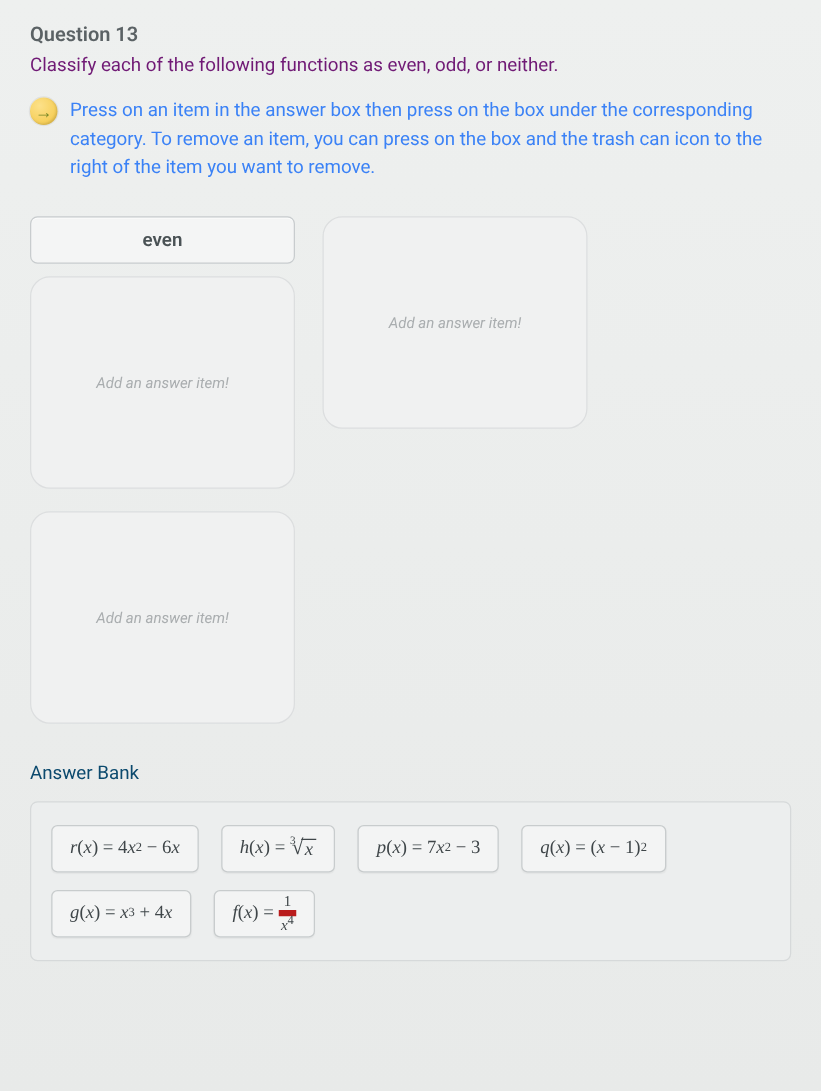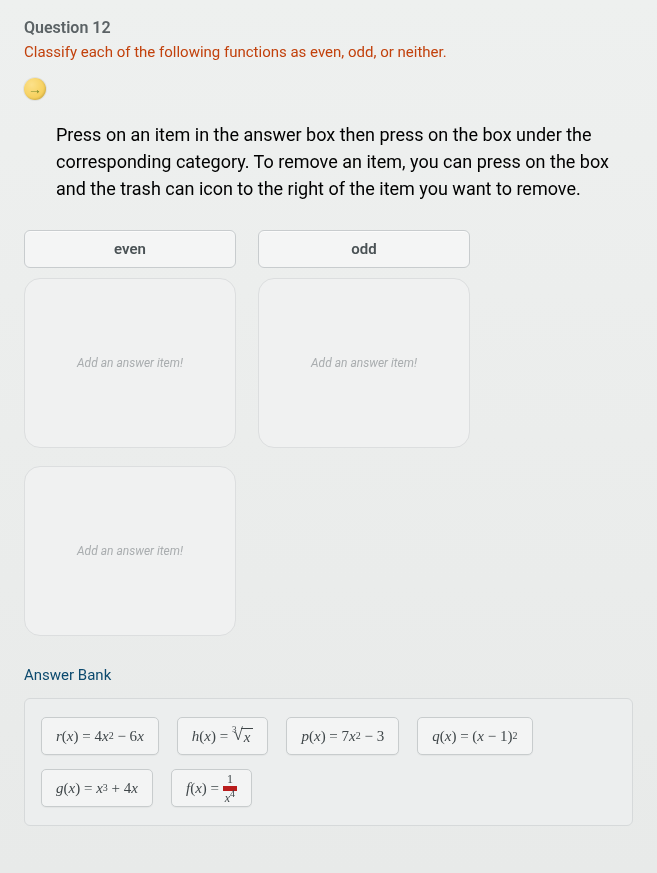--- a/index.html
+++ b/index.html
@@ -16,21 +16,21 @@
       color: #4a5356;
     }
     .question-number {
       font-size: 16px;
       font-weight: 600;
       color: #5b6265;
       margin-bottom: 6px;
     }
     .question-text {
       font-size: 15px;
-      color: #c2410c;
+      color: #701a75;
       margin-bottom: 16px;
     }
     .hint-row {
       display: flex;
       align-items: flex-start;
       gap: 10px;
       margin-bottom: 28px;
     }
     .hint-icon {
       flex-shrink: 0;
@@ -41,24 +41,23 @@
       box-shadow: inset -1px -1px 2px rgba(0,0,0,0.15), 0 0 0 1px rgba(0,0,0,0.06);
       display: flex;
       align-items: center;
       justify-content: center;
       color: #7a8a2a;
       font-size: 14px;
       font-weight: bold;
       margin-top: 1px;
     }
     .hint-text {
-      font-size: 18px;
-      color: #000000;
+      font-size: 15px;
+      color: #3b82f6;
       line-height: 1.5;
-      margin-top: 44px;
     }
     .categories-grid {
       display: grid;
       grid-template-columns: repeat(2, 212px);
       gap: 18px 22px;
       margin-bottom: 30px;
     }
     .category-block {
       display: flex;
       flex-direction: column;
@@ -154,39 +153,38 @@
     .root .radicand {
       border-top: 1px solid #3f4649;
       padding: 0 3px;
       margin-left: -2px;
       margin-top: 2px;
     }
   </style>
 </head>
 <body>
 
-<div class="question-number">Question 12</div>
+<div class="question-number">Question 13</div>
 <div class="question-text">Classify each of the following functions as even, odd, or neither.</div>
 
 <div class="hint-row">
   <div class="hint-icon">→</div>
   <div class="hint-text">Press on an item in the answer box then press on the box under the corresponding category. To remove an item, you can press on the box and the trash can icon to the right of the item you want to remove.</div>
 </div>
 
 <div class="categories-grid">
 
   <div class="category-block">
     <div class="category-header">even</div>
     <div class="drop-zone">
       <span>Add an answer item!</span>
     </div>
   </div>
 
   <div class="category-block">
-    <div class="category-header">odd</div>
     <div class="drop-zone">
       <span>Add an answer item!</span>
     </div>
   </div>
 
   <div class="category-block">
     <div class="drop-zone">
       <span>Add an answer item!</span>
     </div>
   </div>

